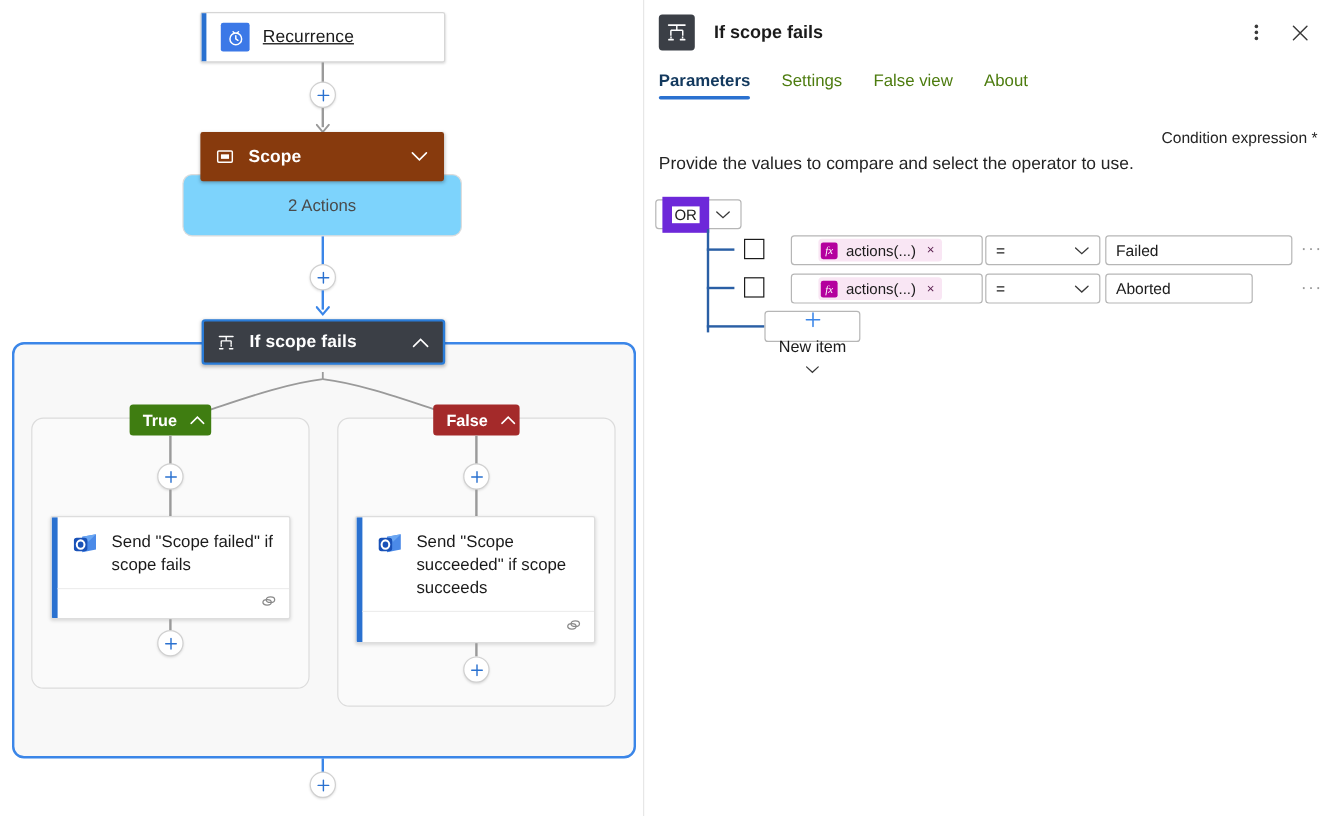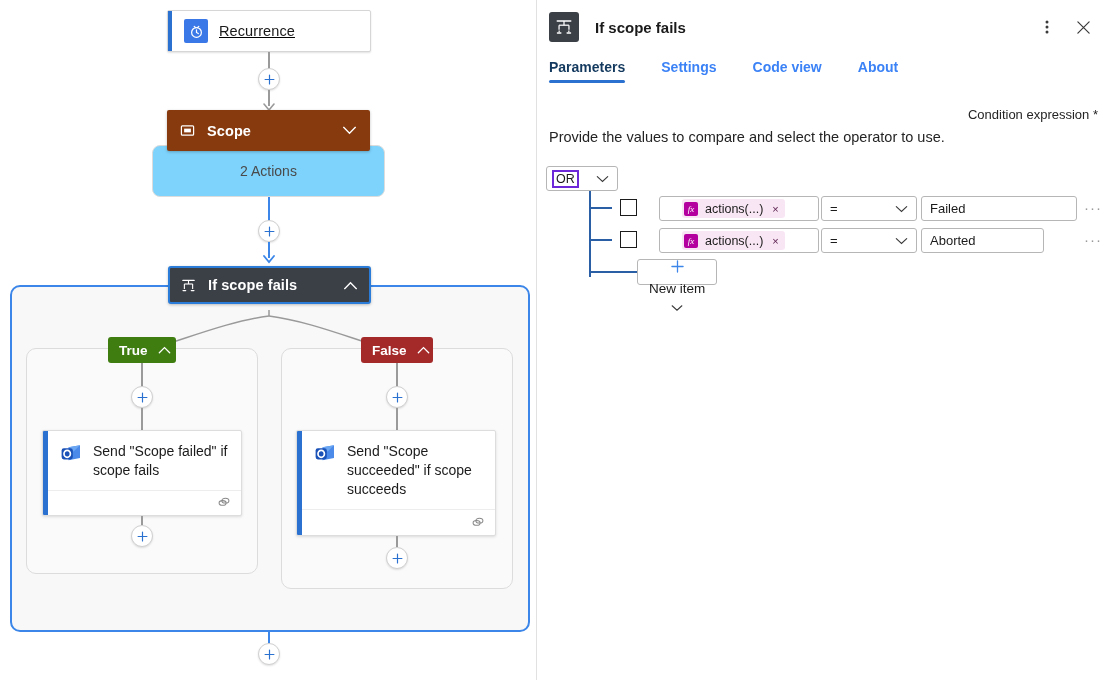--- a/index.html
+++ b/index.html
@@ -126,41 +126,41 @@
   }
   .panel-head { display: flex; align-items: center; padding: 12px 16px 0 12px; }
   .panel-icon {
     width: 30px; height: 30px; border-radius: 3px; background: #3b3f46;
     display: flex; align-items: center; justify-content: center; flex: 0 0 30px;
   }
   .panel-title { font-size: 15px; font-weight: bold; color: #1b1b1b; margin-left: 16px; }
   .panel-head-actions { margin-left: auto; display: flex; align-items: center; gap: 14px; }
   .hdr-btn { width: 22px; height: 22px; display: flex; align-items: center; justify-content: center; }
 
-  .tabs { display: flex; gap: 36px; padding: 0 12px; margin-top: 17px; }
-  .tab { font-size: 14px; color: #3b82f6; padding-bottom: 8px; position: relative; font-weight: bold; }
+  .tabs { display: flex; gap: 26px; padding: 0 12px; margin-top: 17px; }
+  .tab { font-size: 14px; color: #4d7c0f; padding-bottom: 8px; position: relative; }
   .tab.active { color: #13395e; font-weight: bold; }
   .tab.active::after {
     content: ""; position: absolute; left: 0; right: 0; bottom: 0;
     height: 3px; background: #2a71d0; border-radius: 2px;
   }
 
   .field-label { font-size: 13px; color: #242424; padding: 0 12px; margin-top: 24px; text-align: right; }
   .field-desc  { font-size: 14.5px; color: #242424; padding: 0 12px; margin-top: 7px; }
 
   
   .or-select {
     position: absolute; left: 546px; top: 166px;
     width: 72px; height: 25px;
     border: 1px solid #b6b6b6; border-radius: 3px; background: #ffffff;
     display: flex; align-items: center; box-sizing: border-box;
   }
   .or-text {
     font-size: 12.5px; color: #1b1b1b;
-    border: 2px solid #6d28d9; padding: 0px 2px; margin-left: 5px; line-height: 14px;
+    border: 8px solid #6d28d9; padding: 0px 2px; margin-left: 5px; line-height: 14px;
   }
   .or-chev { margin-left: auto; margin-right: 8px; display: flex; }
 
   
   .cond-checkbox {
     width: 17px; height: 17px; border: 1px solid #1b1b1b;
     background: #ffffff; box-sizing: border-box;
   }
   .token-input {
     height: 25px; border: 1px solid #b6b6b6; border-radius: 3px;
@@ -422,21 +422,21 @@
           <svg width="15" height="15" viewBox="0 0 16 16">
             <path d="M2 2 L14 14 M14 2 L2 14" stroke="#3a3a3a" stroke-width="1.3" stroke-linecap="round"></path>
           </svg>
         </span>
       </span>
     </div>
 
     <div class="tabs">
       <div class="tab active">Parameters</div>
       <div class="tab">Settings</div>
-      <div class="tab">Code view</div>
+      <div class="tab">False view</div>
       <div class="tab">About</div>
     </div>
 
     <div class="field-label">Condition expression *</div>
     <div class="field-desc">Provide the values to compare and select the operator to use.</div>
   </div>
 
   <div class="or-select">
     <span class="or-text">OR</span>
     <span class="or-chev">

